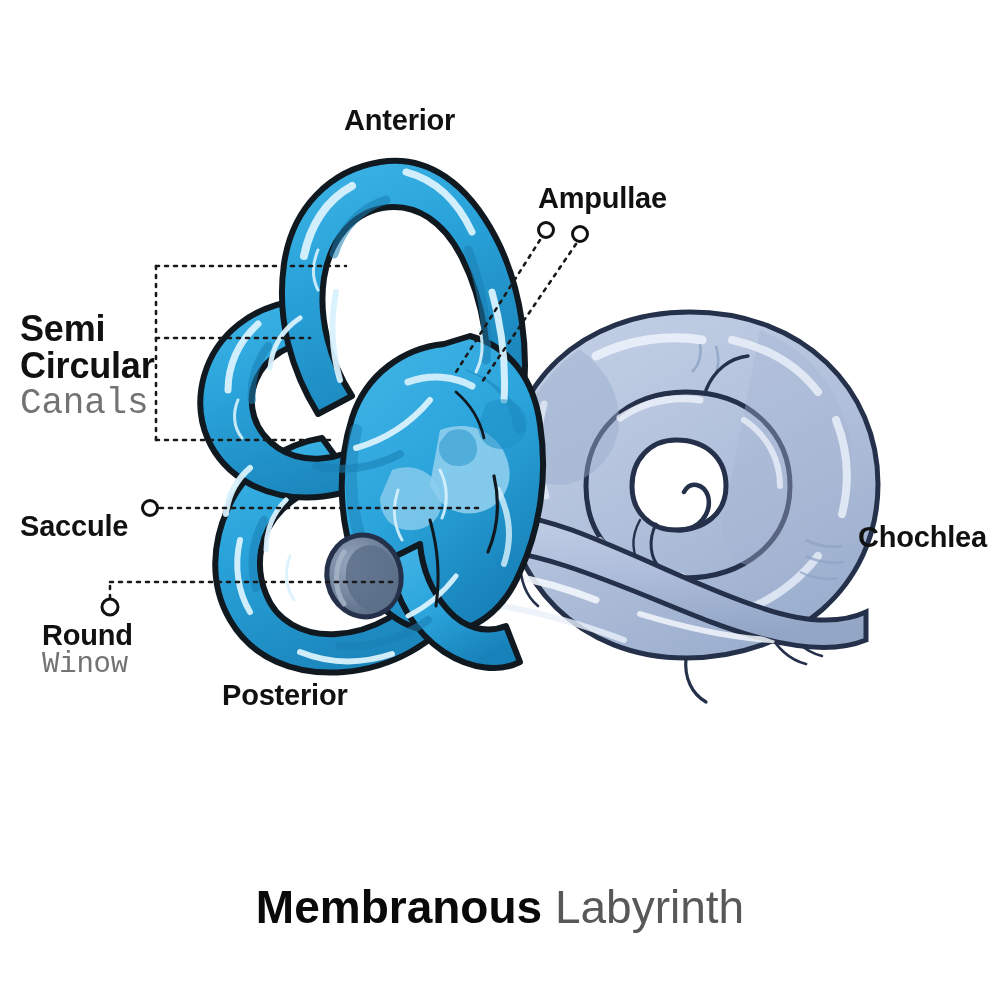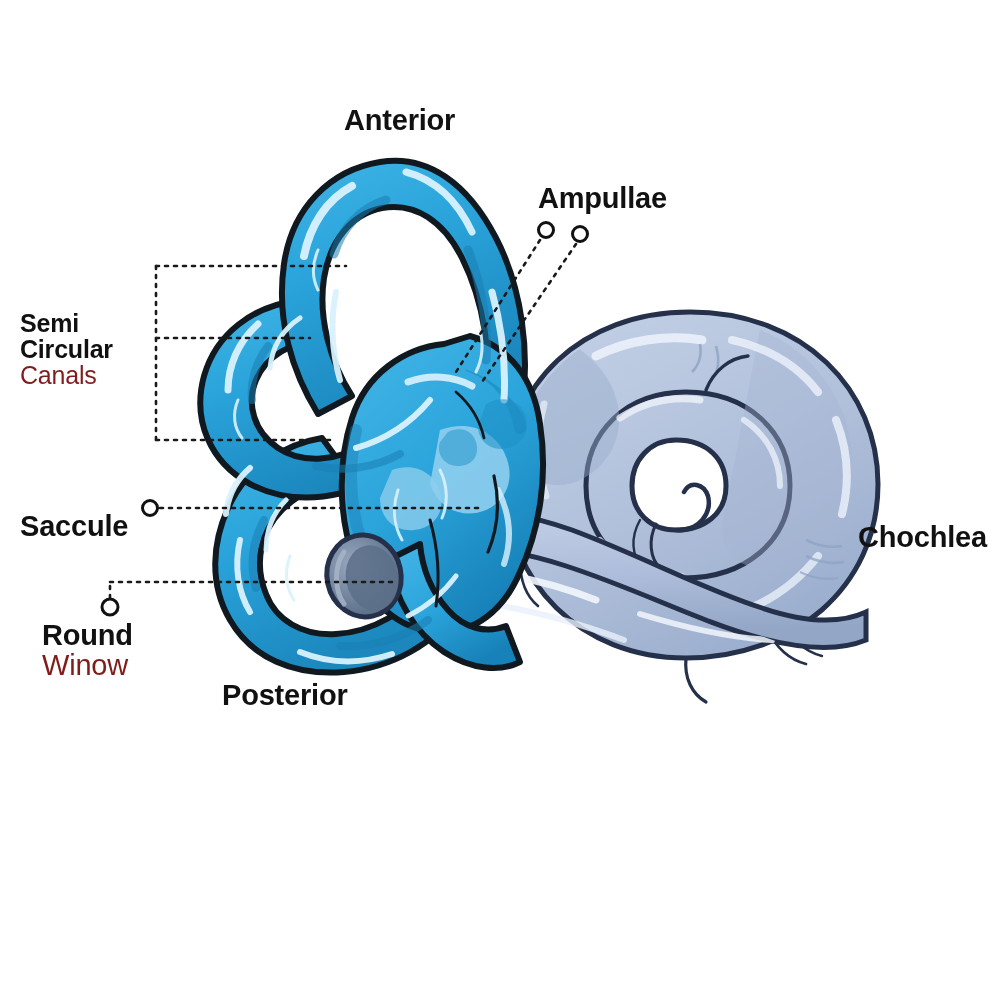--- a/index.html
+++ b/index.html
@@ -29,26 +29,26 @@
     height: 1000px;
   }
   .label {
     position: absolute;
     white-space: nowrap;
     color: #111111;
     line-height: 1.04;
     letter-spacing: -0.2px;
   }
   .lbl-bold   { font-weight: 700; }
-  .lbl-light  { font-weight: 400; color: #7f1d1d; }
+  .lbl-light  { font-weight: 400; color: #737373; font-family: Liberation Mono, monospace; }
 
   
   #label-anterior      { left: 344px; top: 105px; font-size: 29px; font-weight: 700; }
   #label-ampullae      { left: 538px; top: 183px; font-size: 29px; font-weight: 700; }
-  #label-semicircular  { left: 20px;  top: 310px; font-size: 25px; }
+  #label-semicircular  { left: 20px;  top: 310px; font-size: 36px; }
   #label-saccule       { left: 20px;  top: 511px; font-size: 29px; font-weight: 700; }
   #label-round         { left: 42px;  top: 620px; font-size: 29px; }
   #label-posterior     { left: 222px; top: 660px; font-size: 29px; font-weight: 700; margin-top: 20px; }
   #label-chochlea      { left: 858px; top: 522px; font-size: 29px; font-weight: 700; }
   #label-ductus        { left: 668px; top: 727px; font-size: 25px; }
 
   #label-semicircular .l1,
   #label-semicircular .l2,
   #label-semicircular .l3,
   #label-round .l1,
@@ -350,14 +350,17 @@
   <div class="label" id="label-round">
     <span class="l1 lbl-bold">Round</span>
     <span class="l2 lbl-light">Winow</span>
   </div>
 
   <div class="label lbl-bold" id="label-posterior">Posterior</div>
 
   <div class="label lbl-bold" id="label-chochlea">Chochlea</div>
 
 
+  <div id="title">
+    <span class="t-bold">Membranous</span><span class="t-light"> Labyrinth</span>
+  </div>
 
 </div>
 
 </body></html>

